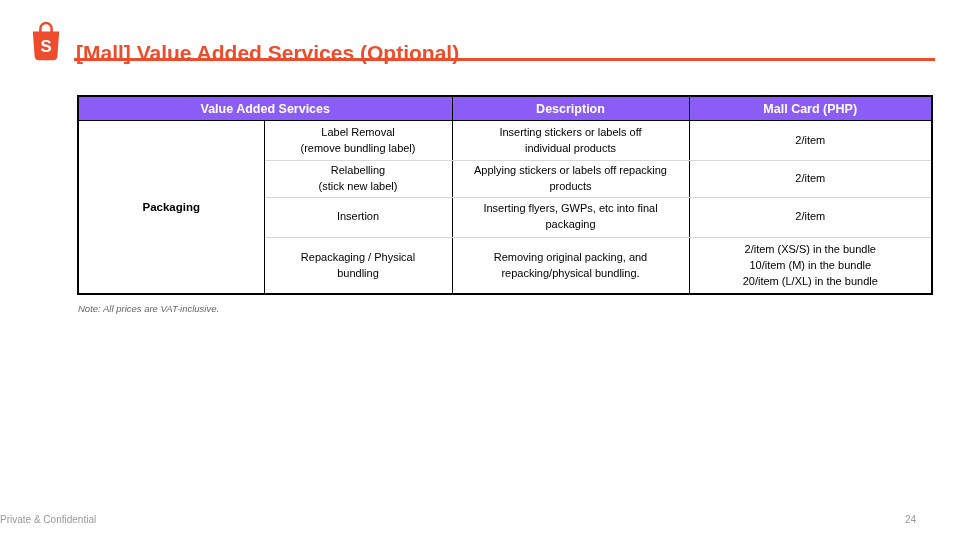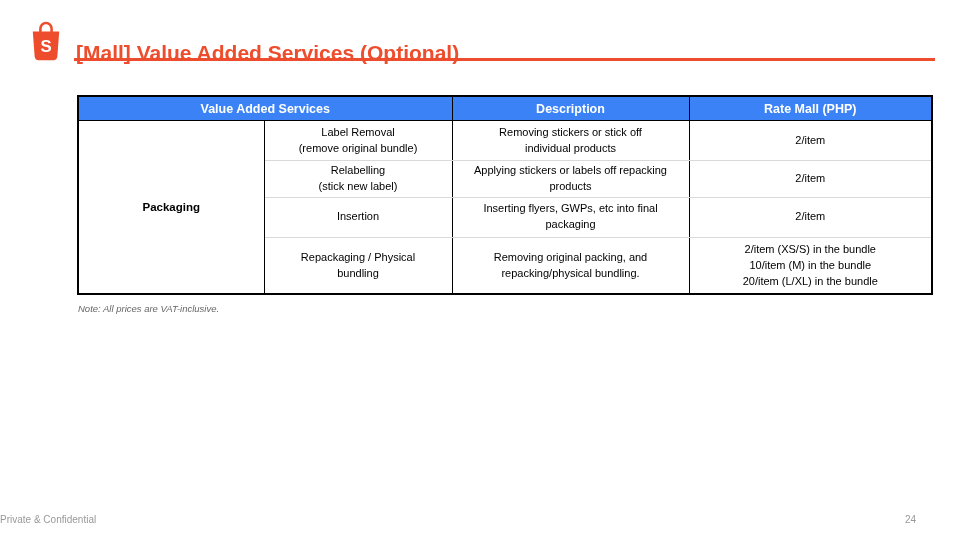--- a/index.html
+++ b/index.html
@@ -39,21 +39,21 @@
   table.vas {
     position: absolute;
     left: 77px;
     top: 95px;
     width: 854px;
     table-layout: fixed;
     border-collapse: collapse;
     border: 2px solid #000;
   }
   table.vas th {
-    background: #3b82f6;
+    background: #8b5cf6;
     color: #ffffff;
     font-size: 12.5px;
     font-weight: bold;
     border: 1px solid #000;
     height: 23px;
     padding: 0 2px;
     text-align: center;
     vertical-align: middle;
   }
   table.vas td {
@@ -123,29 +123,29 @@
     <colgroup>
       <col style="width:186px">
       <col style="width:188px">
       <col style="width:237px">
       <col style="width:243px">
     </colgroup>
     <thead>
       <tr>
         <th colspan="2">Value Added Services</th>
         <th>Description</th>
-        <th>Rate Mall (PHP)</th>
+        <th>Mall Card (PHP)</th>
       </tr>
     </thead>
     <tbody>
       <tr class="row-a">
         <td class="cat" rowspan="4">Packaging</td>
         <td>Label Removal
-(remove original bundle)</td>
-        <td>Removing stickers or stick off
+(remove bundling label)</td>
+        <td>Inserting stickers or labels off
 individual products</td>
         <td>2/item</td>
       </tr>
       <tr class="row-b">
         <td>Relabelling
 (stick new label)</td>
         <td>Applying stickers or labels off repacking
 products</td>
         <td>2/item</td>
       </tr>

